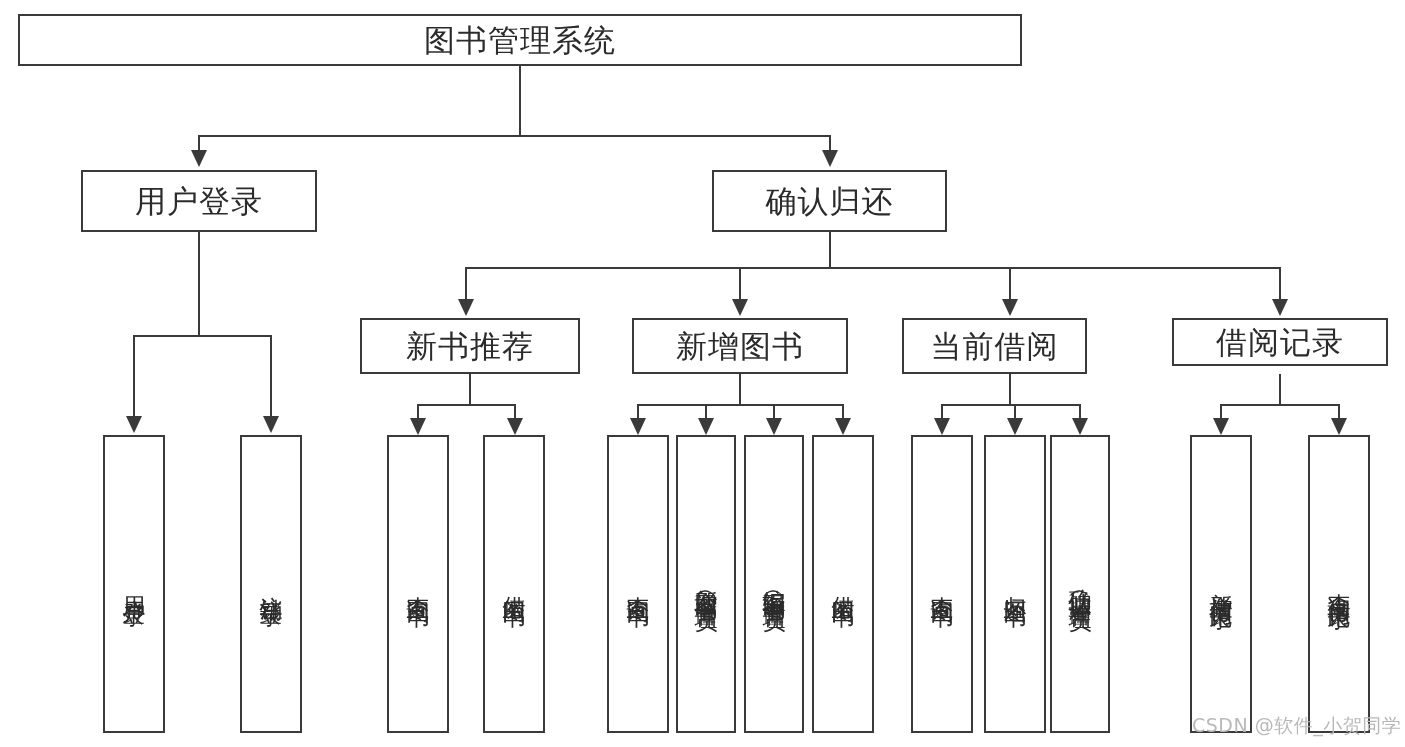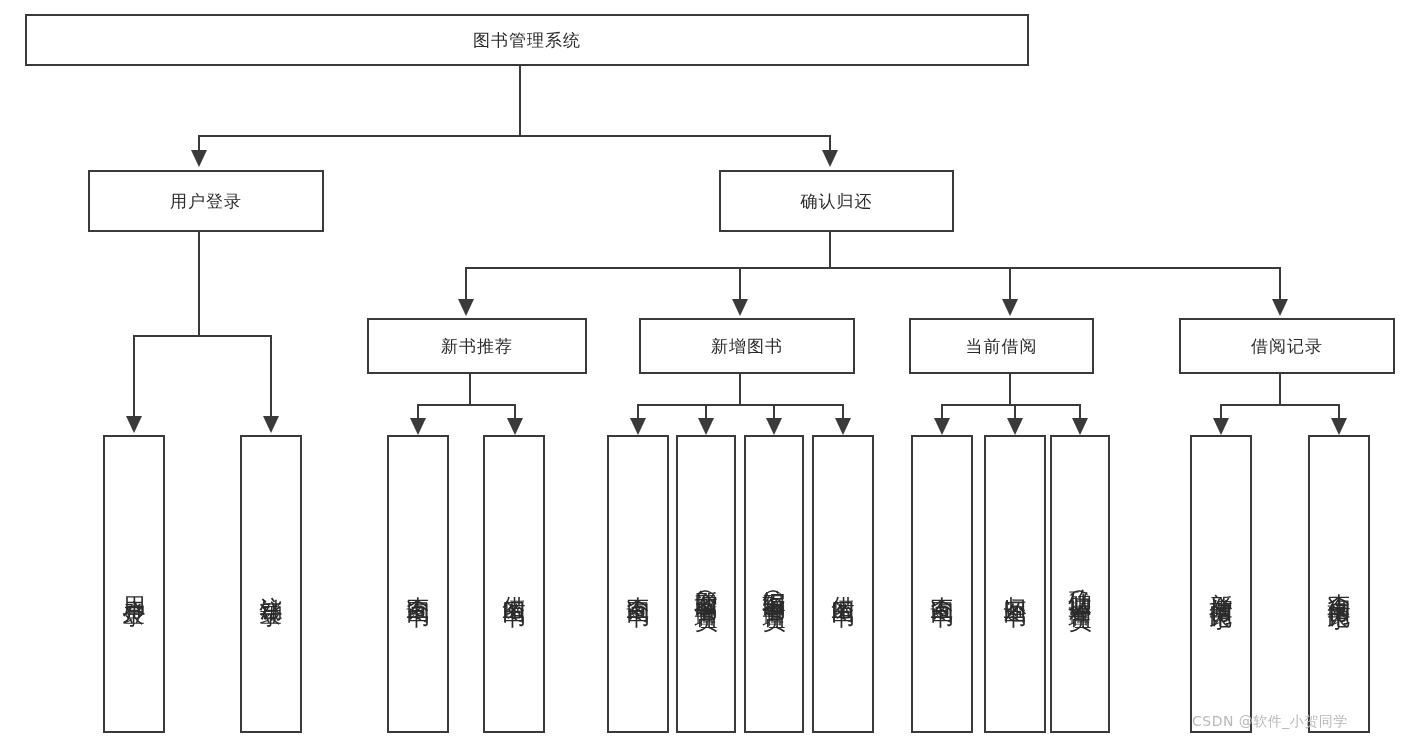--- a/index.html
+++ b/index.html
@@ -23,23 +23,22 @@
     box-sizing: border-box;
     background: #ffffff;
     border: 2px solid #3a3a3a;
     display: flex;
     align-items: center;
     justify-content: center;
     color: #2b2b2b;
     line-height: 1.18;
   }
   .node.h {
-    font-size: 17px;
+    font-size: 31px;
     letter-spacing: 1px;
-    margin-left: 7px;
   }
   .node.v {
     writing-mode: vertical-rl;
     text-orientation: upright;
     font-size: 23px;
     letter-spacing: 3px;
     padding: 6px 0;
     white-space: nowrap;
   }
   .node.v .vtext {
@@ -62,21 +61,21 @@
     position: absolute;
     width: 0;
     height: 0;
     border-left: 8px solid transparent;
     border-right: 8px solid transparent;
     border-top: 17px solid #3a3a3a;
   }
   
   .watermark {
     position: absolute;
-    font-size: 14px;
+    font-size: 19px;
     color: #b9b9b9;
     white-space: nowrap;
     letter-spacing: 0.5px;
   }
 </style>
 </head>
 <body>
 
 <div id="canvas">
 
@@ -106,21 +105,21 @@
   <div class="vline" style="left:739px; top:267px; height:34px;"></div>
   <div class="arrow" style="left:732px; top:299px;"></div>
   <div class="vline" style="left:1009px; top:267px; height:34px;"></div>
   <div class="arrow" style="left:1002px; top:299px;"></div>
   <div class="vline" style="left:1279px; top:267px; height:34px;"></div>
   <div class="arrow" style="left:1272px; top:299px;"></div>
 
   <div class="node h" style="left: 360px; top: 318px; width: 220px; height: 56px;">新书推荐</div>
   <div class="node h" style="left: 632px; top: 318px; width: 216px; height: 56px;">新增图书</div>
   <div class="node h" style="left: 902px; top: 318px; width: 185px; height: 56px;">当前借阅</div>
-  <div class="node h" style="left: 1172px; top: 318px; width: 216px; height: 56px;">借阅记录</div>
+  <div class="node h" style="left: 1172px; top: 318px; width: 216px; height: 48px;">借阅记录</div>
 
   <div class="vline" style="left:469px; top:374px; height:31px;"></div>
   <div class="hline" style="left:418px; top:404px; width:98px;"></div>
   <div class="vline" style="left:417px; top:404px; height:16px;"></div>
   <div class="arrow" style="left:410px; top:418px;"></div>
   <div class="vline" style="left:514px; top:404px; height:16px;"></div>
   <div class="arrow" style="left:507px; top:418px;"></div>
 
   <div class="vline" style="left:739px; top:374px; height:31px;"></div>
   <div class="hline" style="left:638px; top:404px; width:205px;"></div>

